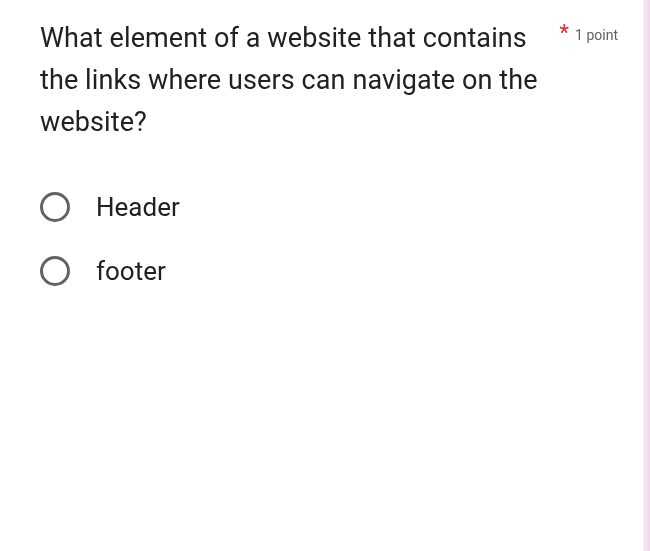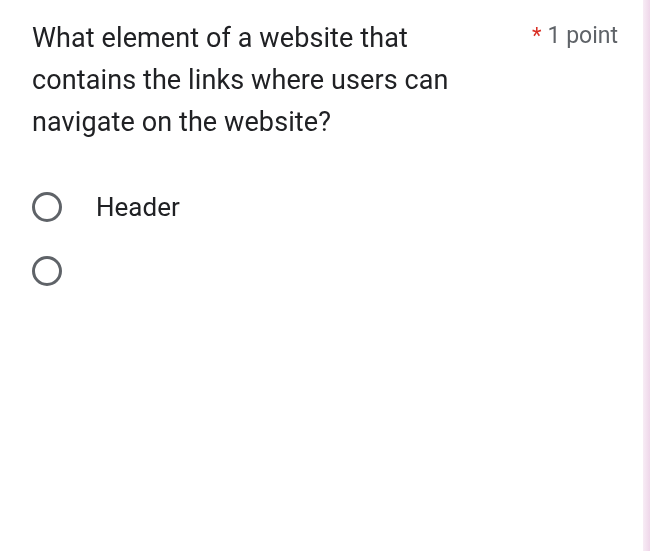--- a/index.html
+++ b/index.html
@@ -9,21 +9,21 @@
     }
     body {
       font-family: 'Segoe UI', Roboto, Arial, sans-serif;
       background: #fff;
       width: 650px;
       height: 551px;
       position: relative;
       overflow: hidden;
     }
     .question-card {
-      padding: 18px 32px 20px 32px;
+      padding: 18px 32px 20px 40px;
       position: relative;
     }
     .question-header {
       display: flex;
       align-items: flex-start;
       justify-content: space-between;
       gap: 20px;
     }
     .question-text {
       font-size: 27px;
@@ -40,33 +40,33 @@
       flex-shrink: 0;
       padding-top: 4px;
     }
     .required-asterisk {
       color: #d93025;
       font-size: 22px;
       line-height: 1;
     }
     .points-text {
       color: #5f6368;
-      font-size: 23px;
+      font-size: 14px;
       font-weight: 400;
     }
     .options-container {
       margin-top: 48px;
       display: flex;
       flex-direction: column;
       gap: 34px;
     }
     .option-row {
       display: flex;
       align-items: center;
-      gap: 34px;
+      gap: 26px;
       cursor: pointer;
     }
     .radio-circle {
       width: 30px;
       height: 30px;
       border: 3px solid #5f6368;
       border-radius: 50%;
       flex-shrink: 0;
       background: #fff;
     }
@@ -96,17 +96,18 @@
     </div>
   </div>
 
   <div class="options-container">
     <label class="option-row">
       <span class="radio-circle"></span>
       <span class="option-label">Header</span>
     </label>
     <label class="option-row">
       <span class="radio-circle"></span>
+      <span class="option-label">footer</span>
     </label>
   </div>
 </div>
 
 <div class="right-border"></div>
 
 </body></html>

